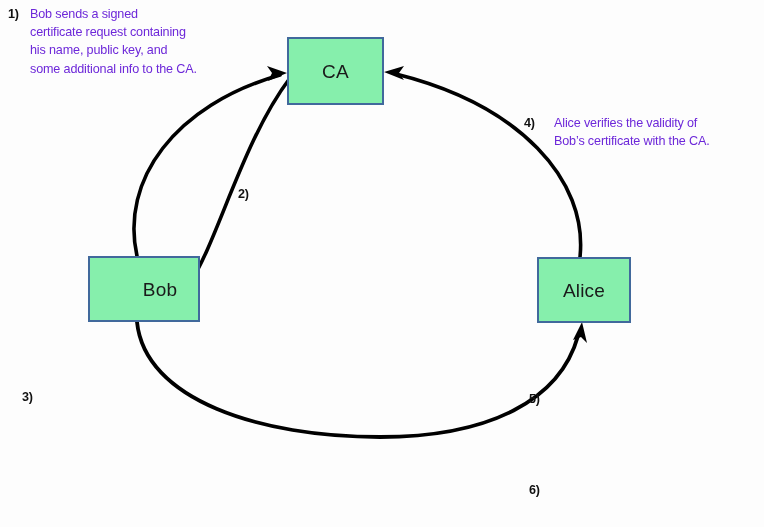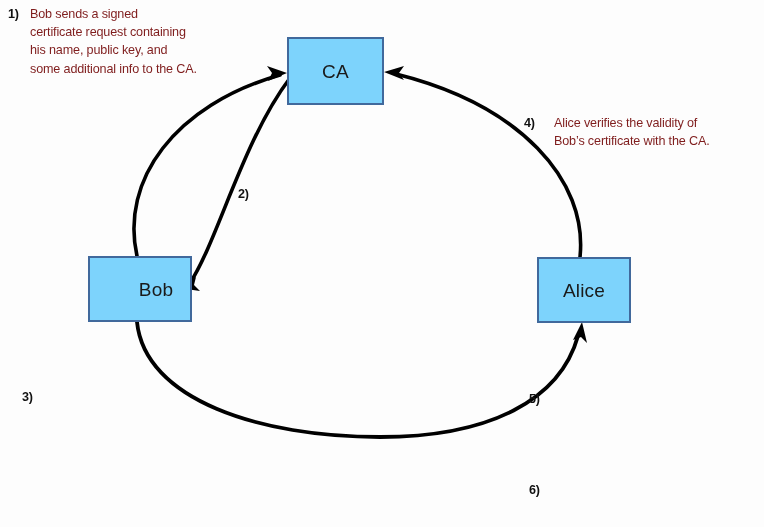--- a/index.html
+++ b/index.html
@@ -21,56 +21,56 @@
     position: absolute;
     left: 0;
     top: 0;
     width: 764px;
     height: 527px;
     pointer-events: none;
   }
   .node-box {
     position: absolute;
     box-sizing: border-box;
-    background: #7dd3fc;
+    background: #86efac;
     border: 2px solid #41699c;
     display: flex;
     align-items: center;
     justify-content: center;
     z-index: 3;
   }
   .node-label {
     font-size: 19px;
     line-height: 1;
     color: #1a1a1a;
     letter-spacing: 0.2px;
   }
   #node-ca   { left: 287px; top: 37px;  width: 97px;  height: 68px; }
-  #node-bob  { left: 88px;  top: 256px; width: 104px;  height: 66px; padding-left: 32px; }
+  #node-bob  { left: 88px;  top: 256px; width: 112px;  height: 66px; padding-left: 32px; }
   #node-alice{ left: 537px; top: 257px; width: 94px;  height: 66px; align-items: center; }
 
   .step {
     position: absolute;
     display: flex;
     align-items: flex-start;
     z-index: 4;
     font-size: 12.6px;
     line-height: 18.2px;
     letter-spacing: -0.15px;
   }
   .step-num {
     flex: 0 0 auto;
     font-weight: 600;
     color: #111111;
     white-space: nowrap;
   }
   .step-body {
     flex: 1 1 auto;
     white-space: pre-line;
-    color: #7f1d1d;
+    color: #6d28d9;
   }
 
   
   #step-1 { left: 8px; top: 5px; width: 262px; }
   #step-1 .step-num { width: 22px; }
 
   
   #step-2 { left: 238px; top: 185px; width: 268px; }
   #step-2 .step-num { width: 32px; }
 

